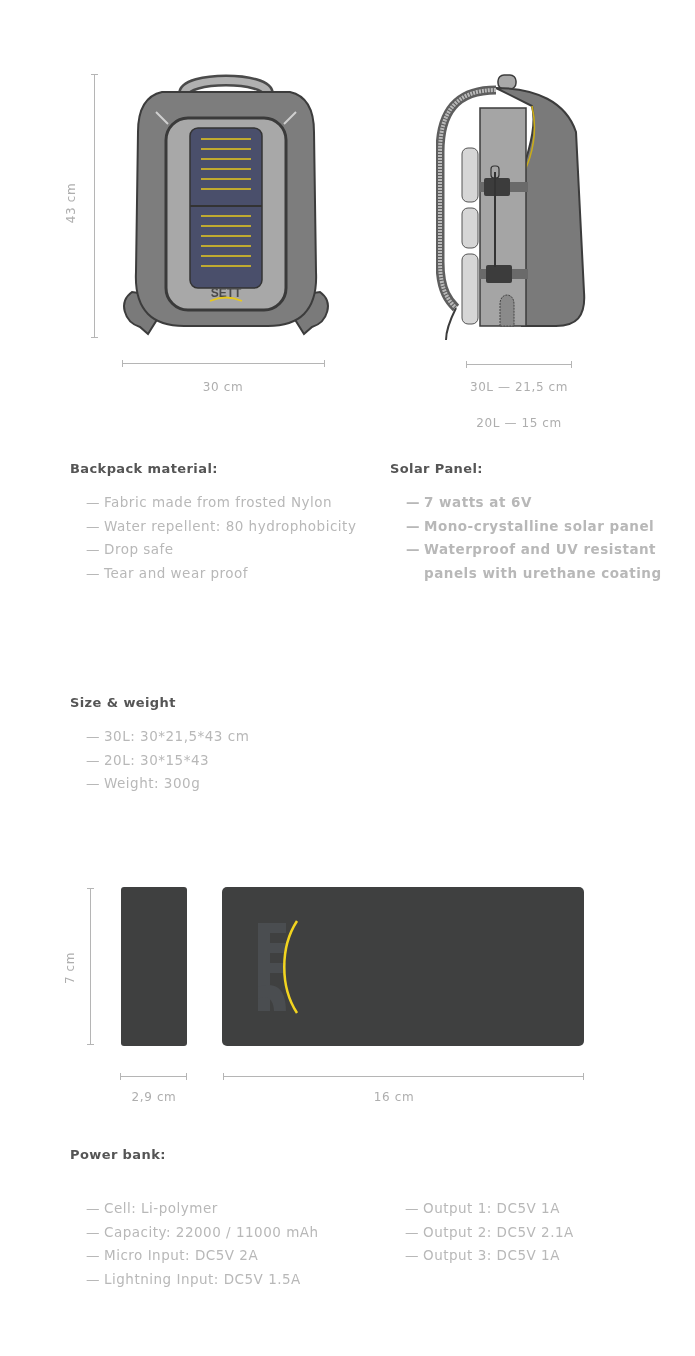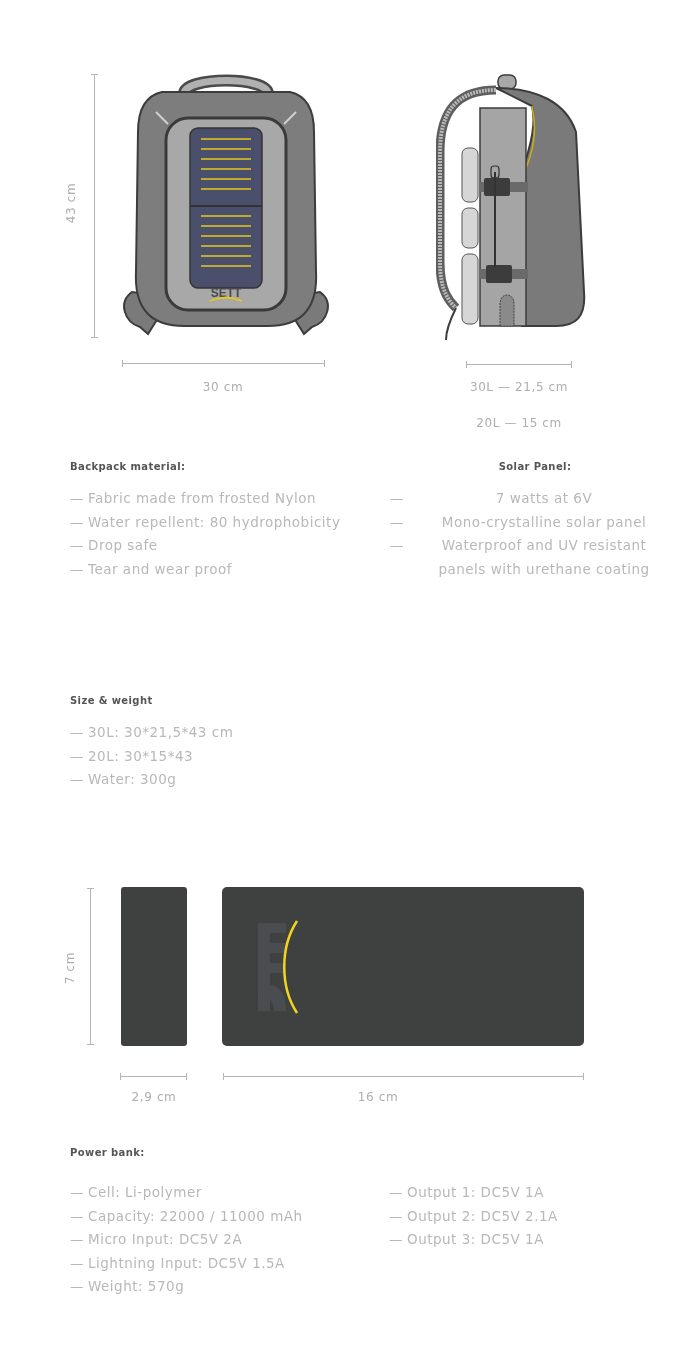--- a/index.html
+++ b/index.html
@@ -7,22 +7,22 @@
          font-family: "DejaVu Sans", sans-serif; }
   .abs { position: absolute; }
   .dim-label { color: #aeaeae; font-size: 12px; letter-spacing: 0.6px; text-align: center; }
   .vlabel { transform: rotate(-90deg); transform-origin: center; white-space: nowrap; }
   .hline { position: absolute; height: 1px; background: #b5b5b5; }
   .hline::before, .hline::after { content: ""; position: absolute; top: -3px; width: 1px; height: 7px; background: #b5b5b5; }
   .hline::before { left: 0; } .hline::after { right: 0; }
   .vline { position: absolute; width: 1px; background: #b5b5b5; }
   .vline::before, .vline::after { content: ""; position: absolute; left: -3px; width: 7px; height: 1px; background: #b5b5b5; }
   .vline::before { top: 0; } .vline::after { bottom: 0; }
-  .section-title { font-weight: bold; font-size: 10px; color: #555555; letter-spacing: 0.4px; margin: 0; }
-  .spec-list { list-style: none; margin: 0; padding: 0; }
+  .section-title { font-weight: bold; font-size: 13px; color: #555555; letter-spacing: 0.4px; margin: 0; }
+  .spec-list { list-style: none; margin: 16px; padding: 0; }
   .spec-list li { font-size: 13.5px; color: #b8b8b8; letter-spacing: 0.5px; line-height: 23.5px;
                   padding-left: 18px; position: relative; }
   .spec-list li::before { content: "—"; position: absolute; left: 0; top: 0; }
   .spec-list li.cont::before { content: ""; }
   .pb-block { background: #3f4040; border-radius: 5px; }
 </style>
 </head>
 <body>
 
 <div class="vline" style="left:94px; top:74px; height:264px;"></div>
@@ -103,36 +103,36 @@
 <div class="abs" style="left:70px; top:461px; width:310px;">
   <h3 class="section-title">Backpack material:</h3>
   <ul class="spec-list" style="margin-top:15px;">
     <li>Fabric made from frosted Nylon</li>
     <li>Water repellent: 80 hydrophobicity</li>
     <li>Drop safe</li>
     <li>Tear and wear proof</li>
   </ul>
 </div>
 
-<div class="abs" style="left:390px; top:461px; width:290px;text-align:center;">
+<div class="abs" style="left:390px; top:461px; width:290px;">
   <h3 class="section-title">Solar Panel:</h3>
-  <ul class="spec-list" style="margin-top:15px;">
+  <ul class="spec-list" style="margin-top:15px;font-weight:bold;">
     <li>7 watts at 6V</li>
     <li>Mono-crystalline solar panel</li>
     <li>Waterproof and UV resistant</li>
     <li class="cont">panels with urethane coating</li>
   </ul>
 </div>
 
 <div class="abs" style="left:70px; top:695px; width:310px;">
   <h3 class="section-title">Size &amp; weight</h3>
   <ul class="spec-list" style="margin-top:15px;">
     <li>30L: 30*21,5*43 cm</li>
     <li>20L: 30*15*43</li>
-    <li>Water: 300g</li>
+    <li>Weight: 300g</li>
   </ul>
 </div>
 
 <div class="vline" style="left:90px; top:888px; height:157px;"></div>
 <div class="abs dim-label vlabel" style="left:45px; top:961px; width:50px;">7 cm</div>
 
 <div class="abs pb-block" style="left:121px; top:887px; width:66px; height:159px; border-radius:3px;"></div>
 
 <div class="abs pb-block" style="left:222px; top:887px; width:362px; height:159px;">
   <svg class="abs" style="left:30px; top:30px;" width="50" height="100" viewBox="0 0 50 100">
@@ -144,29 +144,28 @@
       <path d="M6 70 C30 62, 34 80, 34 94 L22 94 C22 84, 16 76, 6 82 Z"></path>
     </g>
     <path d="M45 4 C28 30, 28 70, 45 96" fill="none" stroke="#f2d41f" stroke-width="2.5"></path>
   </svg>
 </div>
 
 <div class="hline" style="left:120px; top:1076px; width:67px;"></div>
 <div class="abs dim-label" style="left:114px; top:1090px; width:80px;">2,9 cm</div>
 
 <div class="hline" style="left:223px; top:1076px; width:361px;"></div>
-<div class="abs dim-label" style="left:328px; top:1090px; width:100px;">16 cm</div>
+<div class="abs dim-label" style="left:344px; top:1090px; width:100px;">16 cm</div>
 
 <div class="abs" style="left:70px; top:1147px; width:600px;">
   <h3 class="section-title">Power bank:</h3>
 </div>
 <ul class="abs spec-list" style="left:70px; top:1181px; width:310px;">
   <li>Cell: Li-polymer</li>
   <li>Capacity: 22000 / 11000 mAh</li>
   <li>Micro Input: DC5V 2A</li>
   <li>Lightning Input: DC5V 1.5A</li>
-  <li>Weight: 570g</li>
 </ul>
 <ul class="abs spec-list" style="left:389px; top:1181px; width:280px;">
   <li>Output 1: DC5V 1A</li>
   <li>Output 2: DC5V 2.1A</li>
   <li>Output 3: DC5V 1A</li>
 </ul>
 
 </body></html>

